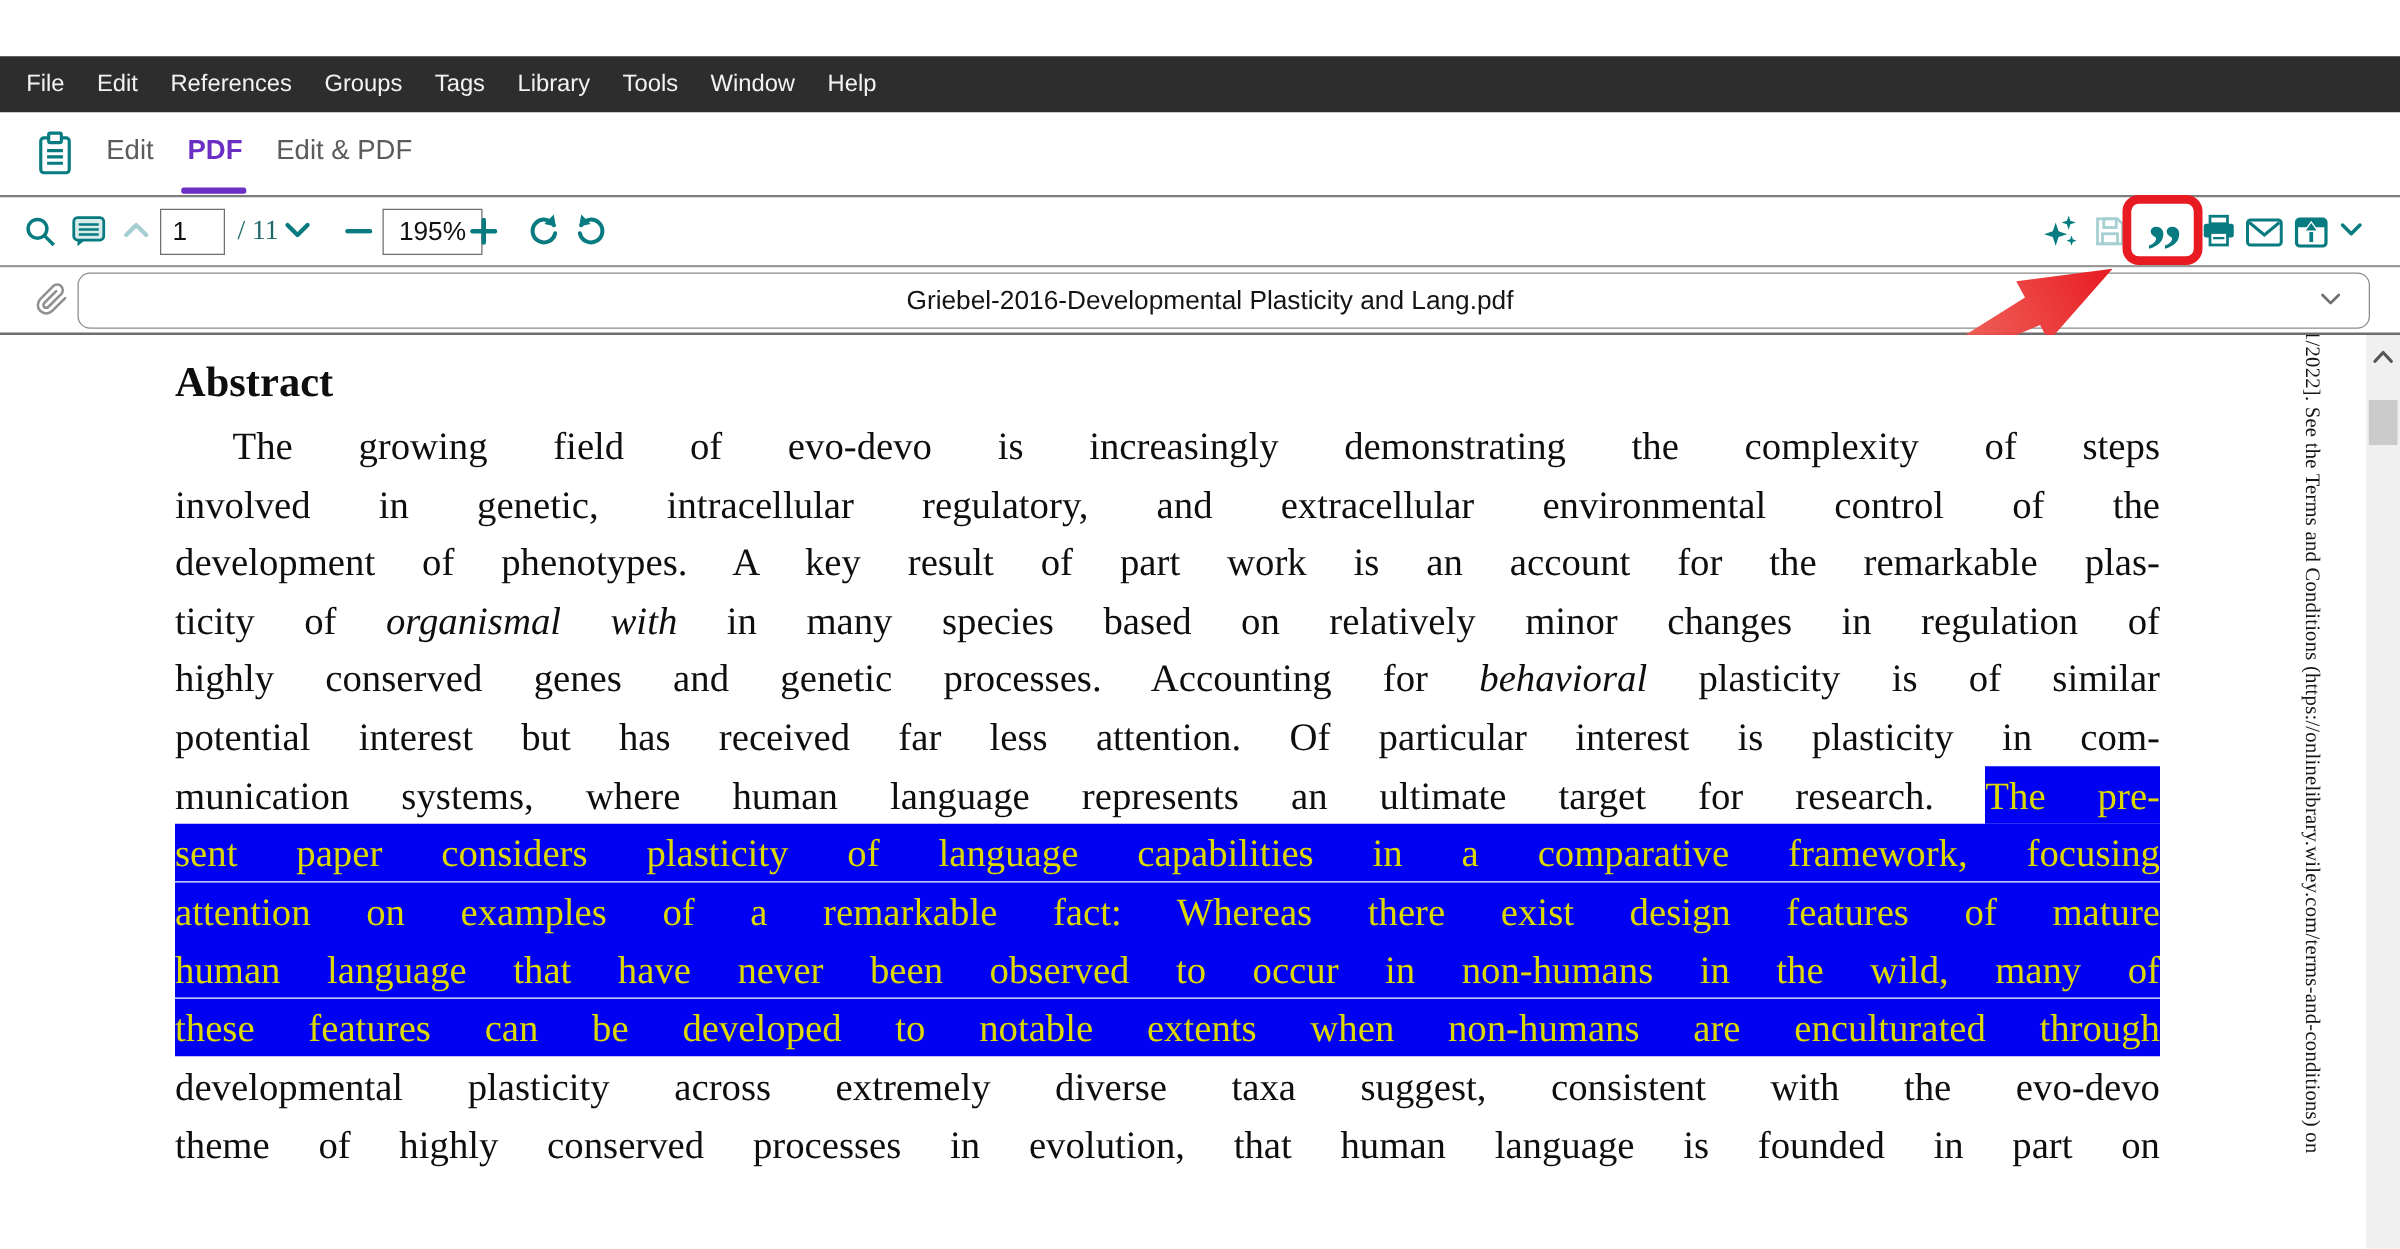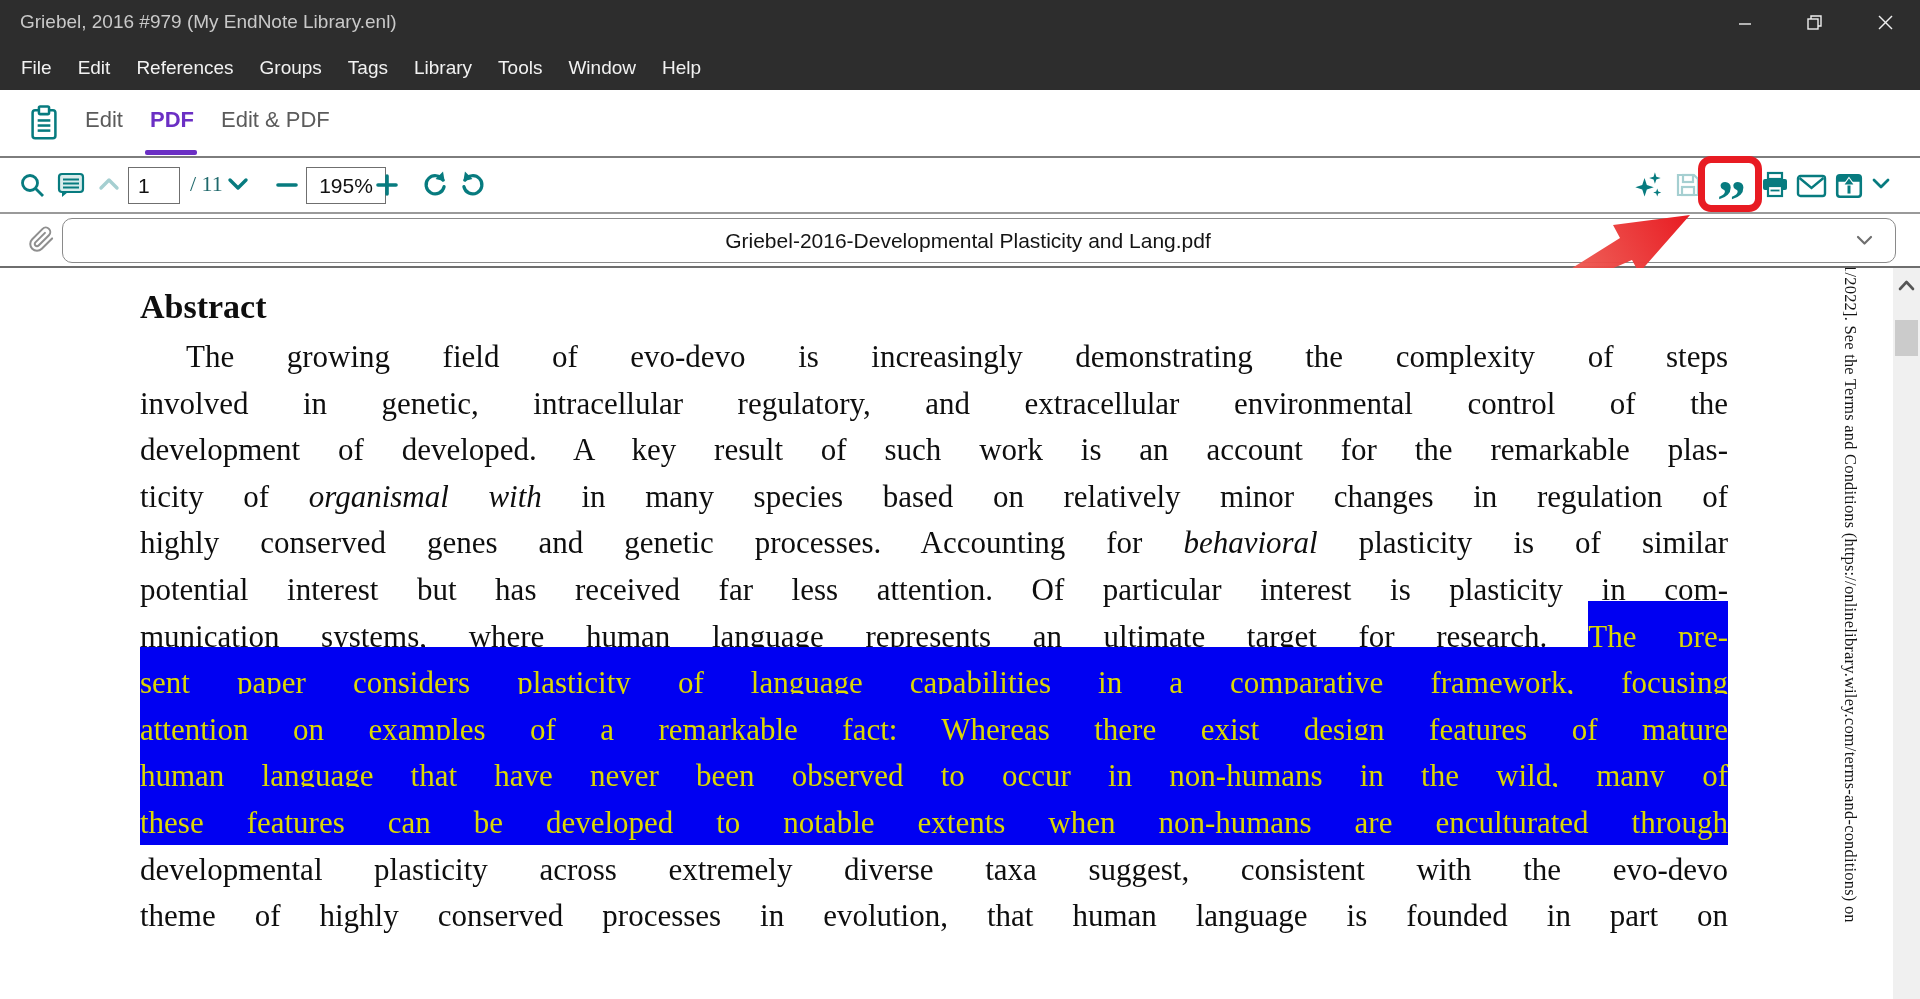--- a/index.html
+++ b/index.html
@@ -53,55 +53,35 @@
 
   
   .content { position:absolute; left:0; top:268px; width:1920px; height:731px; background:#fff; overflow:hidden; }
   .doc-heading { position:absolute; left:140px; top:20px; font-family:"Liberation Serif",serif;
                  font-weight:bold; font-size:34px; color:#0e0e0e; }
   .paragraph { position:absolute; left:140px; top:66px; width:1588px; font-family:"Liberation Serif",serif;
                font-size:31px; color:#0e0e0e; }
   .pdf-line { text-align:justify; text-align-last:justify; line-height:46.6px; height:46.6px; white-space:normal; }
   .pdf-line.indent { text-indent:46px; }
   .seg-italic { font-style:italic; }
-  .seg-highlight { background:#0000f2; color:#dcd800; padding:18px 0 5px; }
+  .seg-highlight { background:#0000f2; color:#dcd800; padding:6px 0 5px; }
 
   .margin-note { position:absolute; left:1840px; top:-4px; height:735px; writing-mode:vertical-rl;
                  font-family:"Liberation Serif",serif; font-size:16.5px; color:#151515; letter-spacing:.2px; }
 
   
   .scrollbar { position:absolute; left:1893px; top:268px; width:27px; height:731px; background:#f0f0f0; }
   .scroll-up { position:absolute; left:0; top:4px; width:27px; height:26px; display:flex; align-items:center; justify-content:center; cursor:pointer; }
   .scroll-thumb { position:absolute; left:2px; top:52px; width:23px; height:36px; background:#cbcbcb; cursor:pointer; }
 </style>
 </head>
 <body>
 
 <div id="app">
 
-  <div class="titlebar">
-    <span class="title">Griebel, 2016 #979 (My EndNote Library.enl)</span>
-    <div class="winbtn" style="left:1716px;">
-      <svg width="14" height="14">
-          <line x1="1" y1="8" x2="13" y2="8"></line>
-        </svg>
-    </div>
-    <div class="winbtn" style="left:1786px;">
-      <svg width="16" height="16">
-        <rect x="1" y="4" width="10" height="10"></rect>
-          <polyline points="4,4 4,1 14,1 14,11 11,11"></polyline>
-      </svg>
-    </div>
-    <div class="winbtn" style="left:1856px;">
-      <svg width="15" height="15">
-          <line x1="1" y1="1" x2="14" y2="14"></line>
-          <line x1="14" y1="1" x2="1" y2="14"></line>
-        </svg>
-    </div>
-  </div>
 
   <div class="menubar">
     <span class="menu-item">File</span>
     <span class="menu-item">Edit</span>
     <span class="menu-item">References</span>
     <span class="menu-item">Groups</span>
     <span class="menu-item">Tags</span>
     <span class="menu-item">Library</span>
     <span class="menu-item">Tools</span>
     <span class="menu-item">Window</span>
@@ -252,21 +232,21 @@
       </linearGradient>
     </defs>
     <polygon points="23,131 165,42 158,29 235,19 184,77 177,64" fill="url(#arrowgrad)"></polygon>
   </svg>
 
   <div class="content">
     <div class="doc-heading">Abstract</div>
     <div class="paragraph">
         <div class="pdf-line indent"><span>The growing field of evo-devo is increasingly demonstrating the complexity of steps</span></div>
         <div class="pdf-line"><span>involved in genetic, intracellular regulatory, and extracellular environmental control of the</span></div>
-        <div class="pdf-line"><span>development of developed. A key result of such work is an account for the remarkable plas-</span></div>
+        <div class="pdf-line"><span>development of phenotypes. A key result of part work is an account for the remarkable plas-</span></div>
         <div class="pdf-line"><span>ticity of </span><span class="seg-italic">organismal with</span><span> in many species based on relatively minor changes in regulation of</span></div>
         <div class="pdf-line"><span>highly conserved genes and genetic processes. Accounting for </span><span class="seg-italic">behavioral</span><span> plasticity is of similar</span></div>
         <div class="pdf-line"><span>potential interest but has received far less attention. Of particular interest is plasticity in com-</span></div>
         <div class="pdf-line"><span>munication systems, where human language represents an ultimate target for research. </span><span class="seg-highlight">The pre-</span></div>
         <div class="pdf-line"><span class="seg-highlight">sent paper considers plasticity of language capabilities in a comparative framework, focusing</span></div>
         <div class="pdf-line"><span class="seg-highlight">attention on examples of a remarkable fact: Whereas there exist design features of mature</span></div>
         <div class="pdf-line"><span class="seg-highlight">human language that have never been observed to occur in non-humans in the wild, many of</span></div>
         <div class="pdf-line"><span class="seg-highlight">these features can be developed to notable extents when non-humans are enculturated through</span></div>
         <div class="pdf-line"><span>developmental plasticity across extremely diverse taxa suggest, consistent with the evo-devo</span></div>
         <div class="pdf-line"><span>theme of highly conserved processes in evolution, that human language is founded in part on</span></div>

